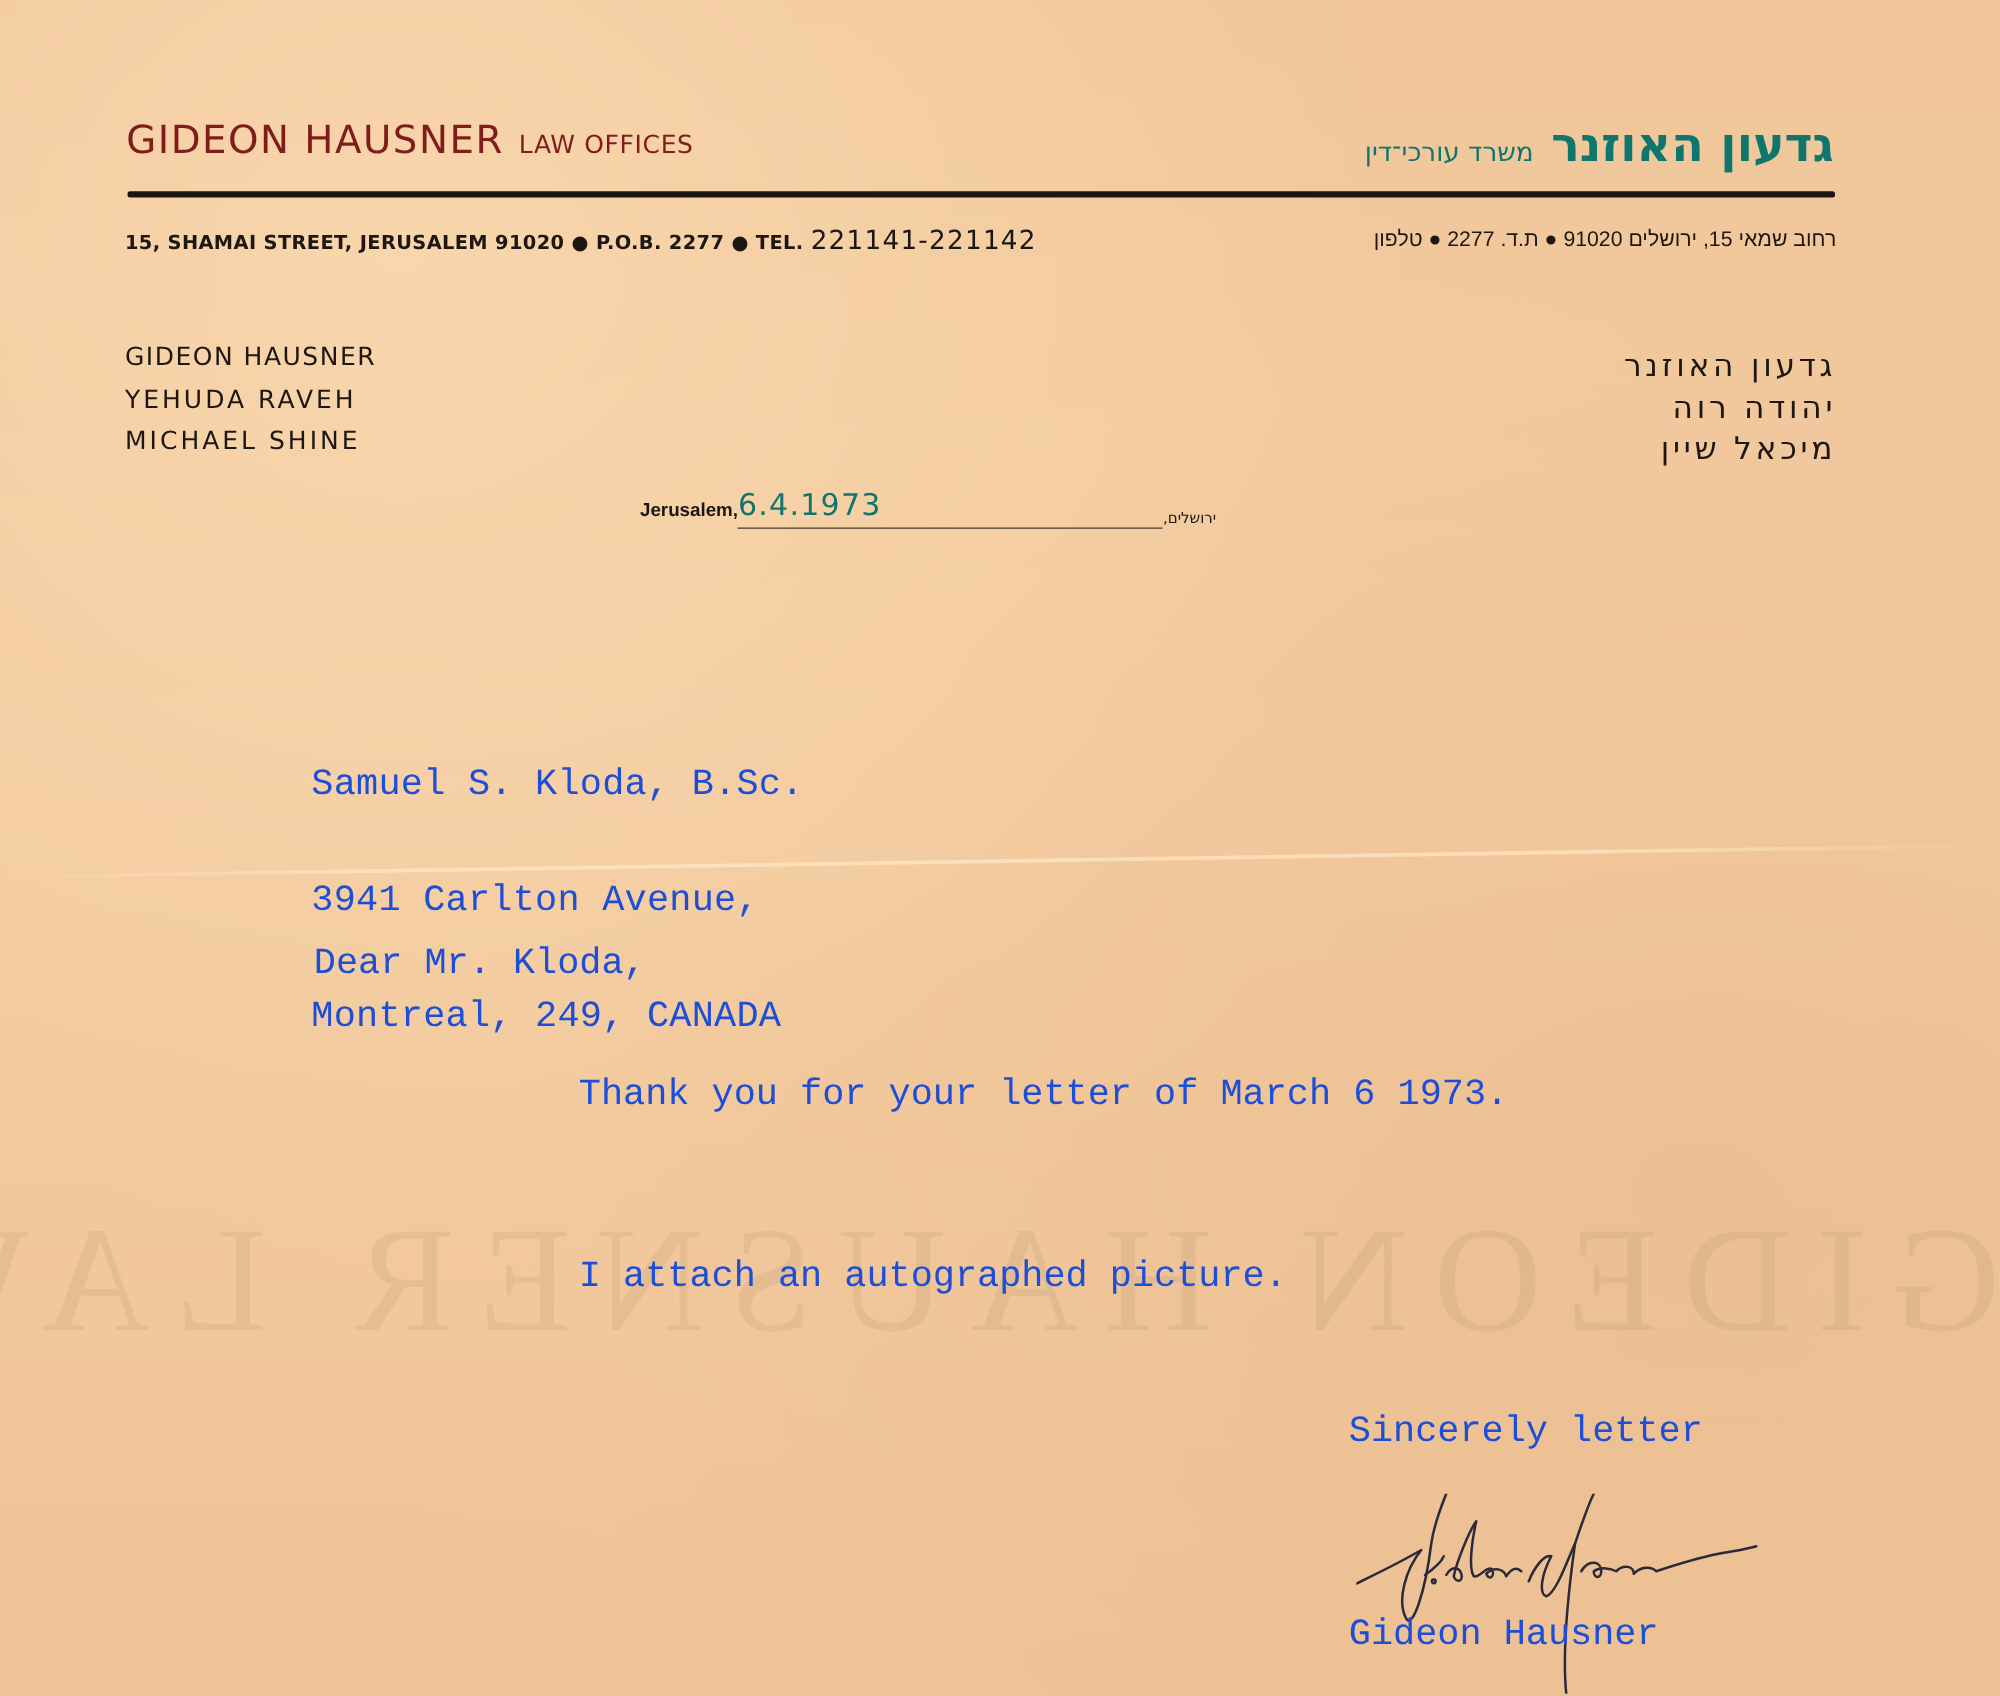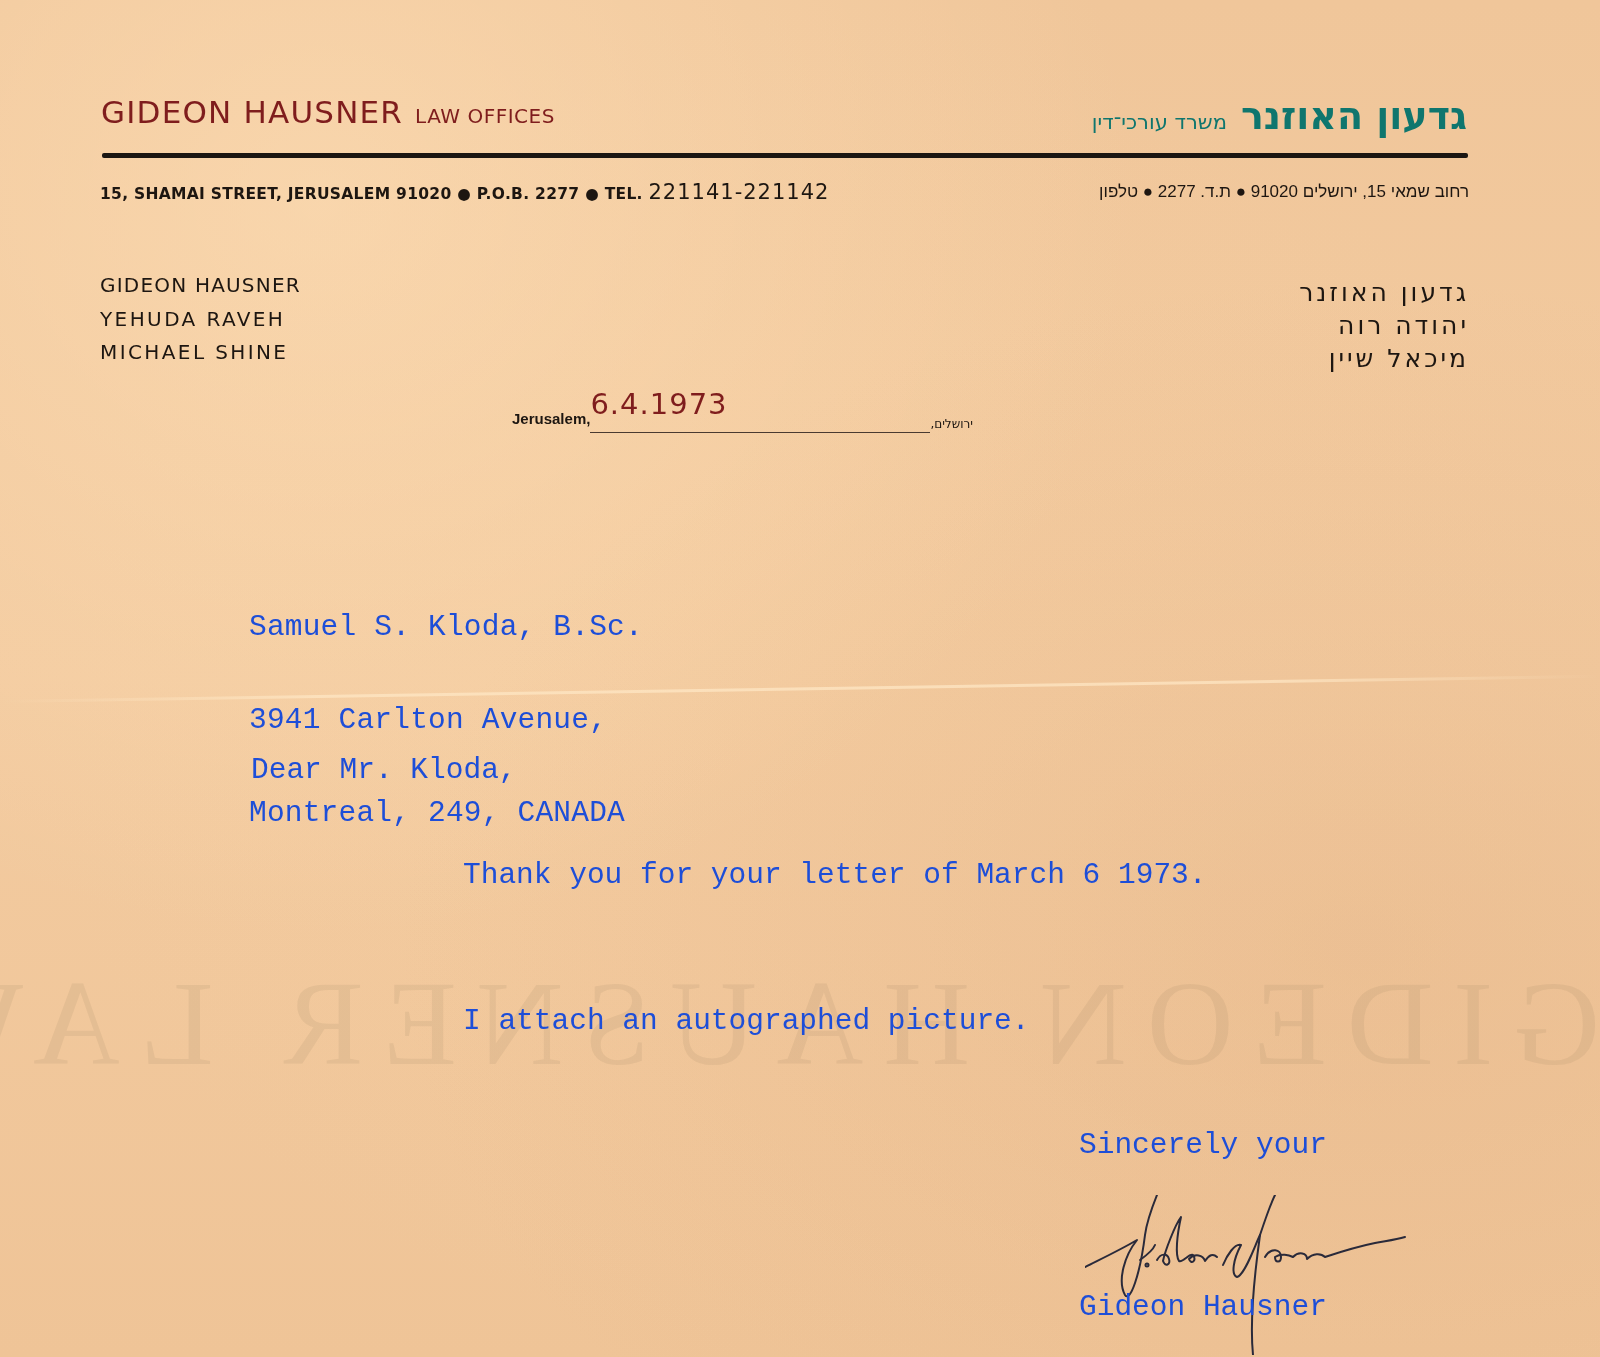--- a/index.html
+++ b/index.html
@@ -56,22 +56,22 @@
   .partners-en div:nth-child(2), .partners-en div:nth-child(3) { letter-spacing:2.4px; }
   .partners-he {
     position:absolute; right:131px; top:276px; direction:rtl; text-align:right;
     font-family:"DejaVu Sans", sans-serif; font-size:25px; line-height:33px; letter-spacing:3px;
   }
   .date-row {
     position:absolute; left:512px; top:389px; white-space:nowrap; display:flex; align-items:flex-end;
   }
   .date-label { font-family:Liberation Sans, sans-serif; font-size:15px; font-weight:bold; padding-bottom:6px; }
   .date-value {
-    font-family:"DejaVu Sans", sans-serif; font-size:29px; color:#7f1d1d; letter-spacing:1px;
-    border-bottom:1.5px solid #4a3a30; width:340px; padding-bottom:13px; line-height:30px;
+    font-family:"DejaVu Sans", sans-serif; font-size:24px; color:#0f766e; letter-spacing:1px;
+    border-bottom:1.5px solid #4a3a30; width:340px; padding-bottom:3px; line-height:30px;
   }
   .date-label-he { font-family:"DejaVu Sans", sans-serif; font-size:12px; padding-bottom:2px; direction:rtl; }
   .tw { font-family:"Liberation Mono", monospace; color:#1d4ed8; position:absolute; white-space:pre; }
   .recipient { left:249px; top:550px; font-size:29.5px; line-height:31px; letter-spacing:0.2px; }
   .salutation { left:251px; top:753px; font-size:29.5px; }
   .body1 { left:463px; top:858px; font-size:29.5px; }
   .body2 { left:463px; top:1004px; font-size:29.5px; }
   .closing { left:1079px; top:1128px; font-size:29.5px; }
   .signame { left:1079px; top:1290px; font-size:29.5px; }
   .signature { position:absolute; left:1085px; top:1195px; width:360px; height:160px; }
@@ -129,21 +129,21 @@
 
 <div class="tw recipient">
   <div>Samuel S. Kloda, B.Sc.</div>
   <div>3941 Carlton Avenue,</div>
   <div>Montreal, 249, CANADA</div>
 </div>
 
 <div class="tw salutation">Dear Mr. Kloda,</div>
 <div class="tw body1">Thank you for your letter of March 6 1973.</div>
 <div class="tw body2">I attach an autographed picture.</div>
-<div class="tw closing">Sincerely your</div>
+<div class="tw closing">Sincerely letter</div>
 
 <svg class="signature" viewBox="0 0 360 160">
   <g fill="none" stroke="#2a2a3a" stroke-width="2" stroke-linecap="round" stroke-linejoin="round">
     <path d="M0,72 C20,62 35,55 52,45 C40,60 32,85 40,100 C45,108 55,80 60,40 C62,25 70,5 72,0"></path>
     <path d="M55,65 C62,60 68,55 70,50"></path>
     <circle cx="62" cy="70" r="1.5"></circle>
     <path d="M72,65 C76,58 82,58 84,64 C86,70 80,72 78,66 C80,56 90,30 96,22 C92,40 90,60 94,66 C98,68 104,58 108,60 C112,66 106,70 104,64 C110,58 118,60 120,66 C124,60 128,58 132,62"></path>
     <path d="M138,70 C142,60 150,48 156,50 C148,65 146,80 152,82 C160,80 170,50 175,40 C180,25 186,8 190,0"></path>
     <path d="M175,40 C168,90 165,130 168,160"></path>
     <path d="M180,62 C186,52 196,54 196,62 C196,68 190,68 190,62 C196,58 204,60 208,62 C214,56 222,58 222,64 C228,58 236,58 240,62 C252,58 270,52 290,48 C300,46 310,45 320,42"></path>

